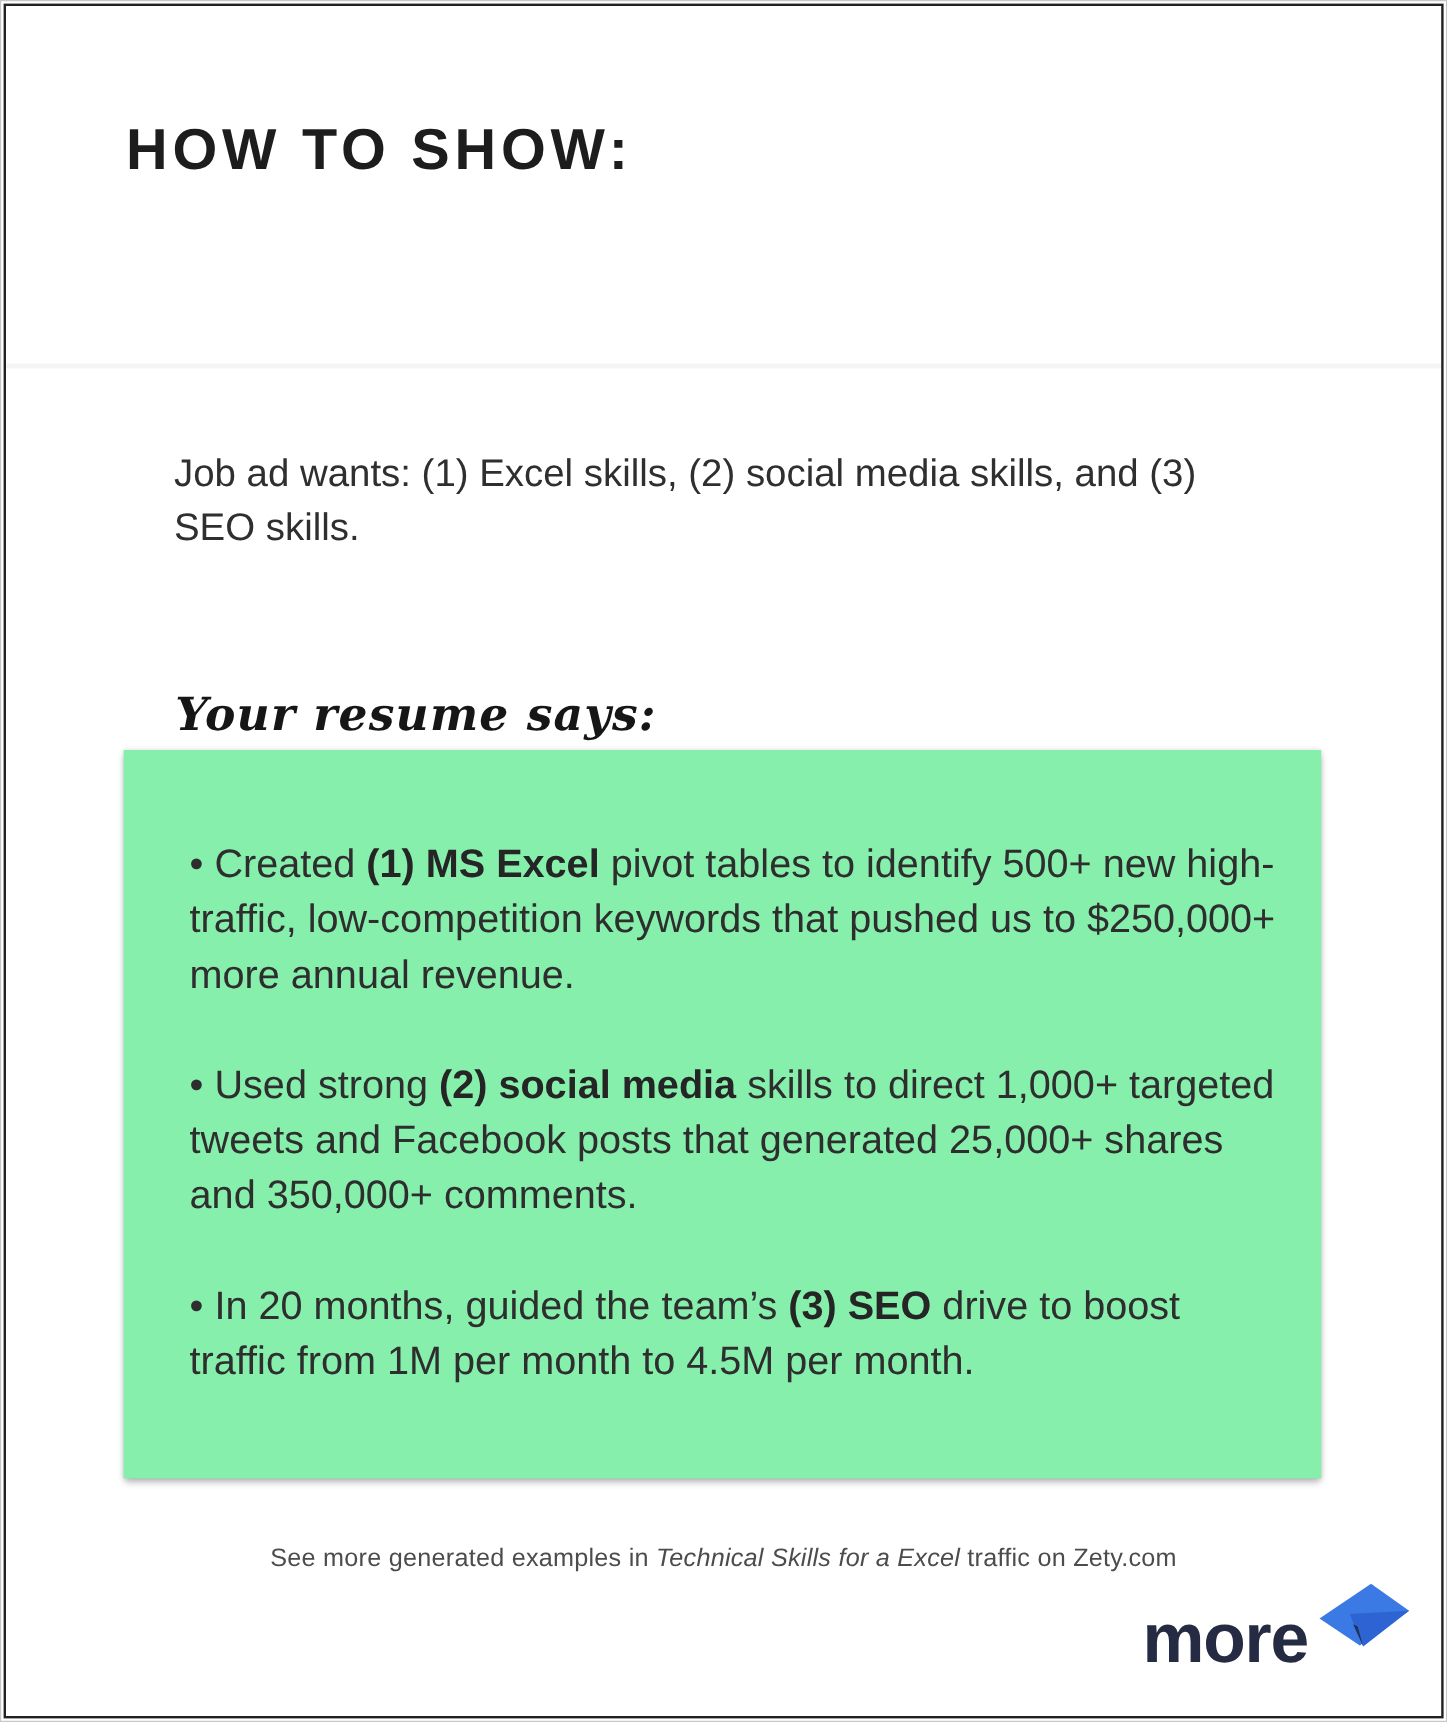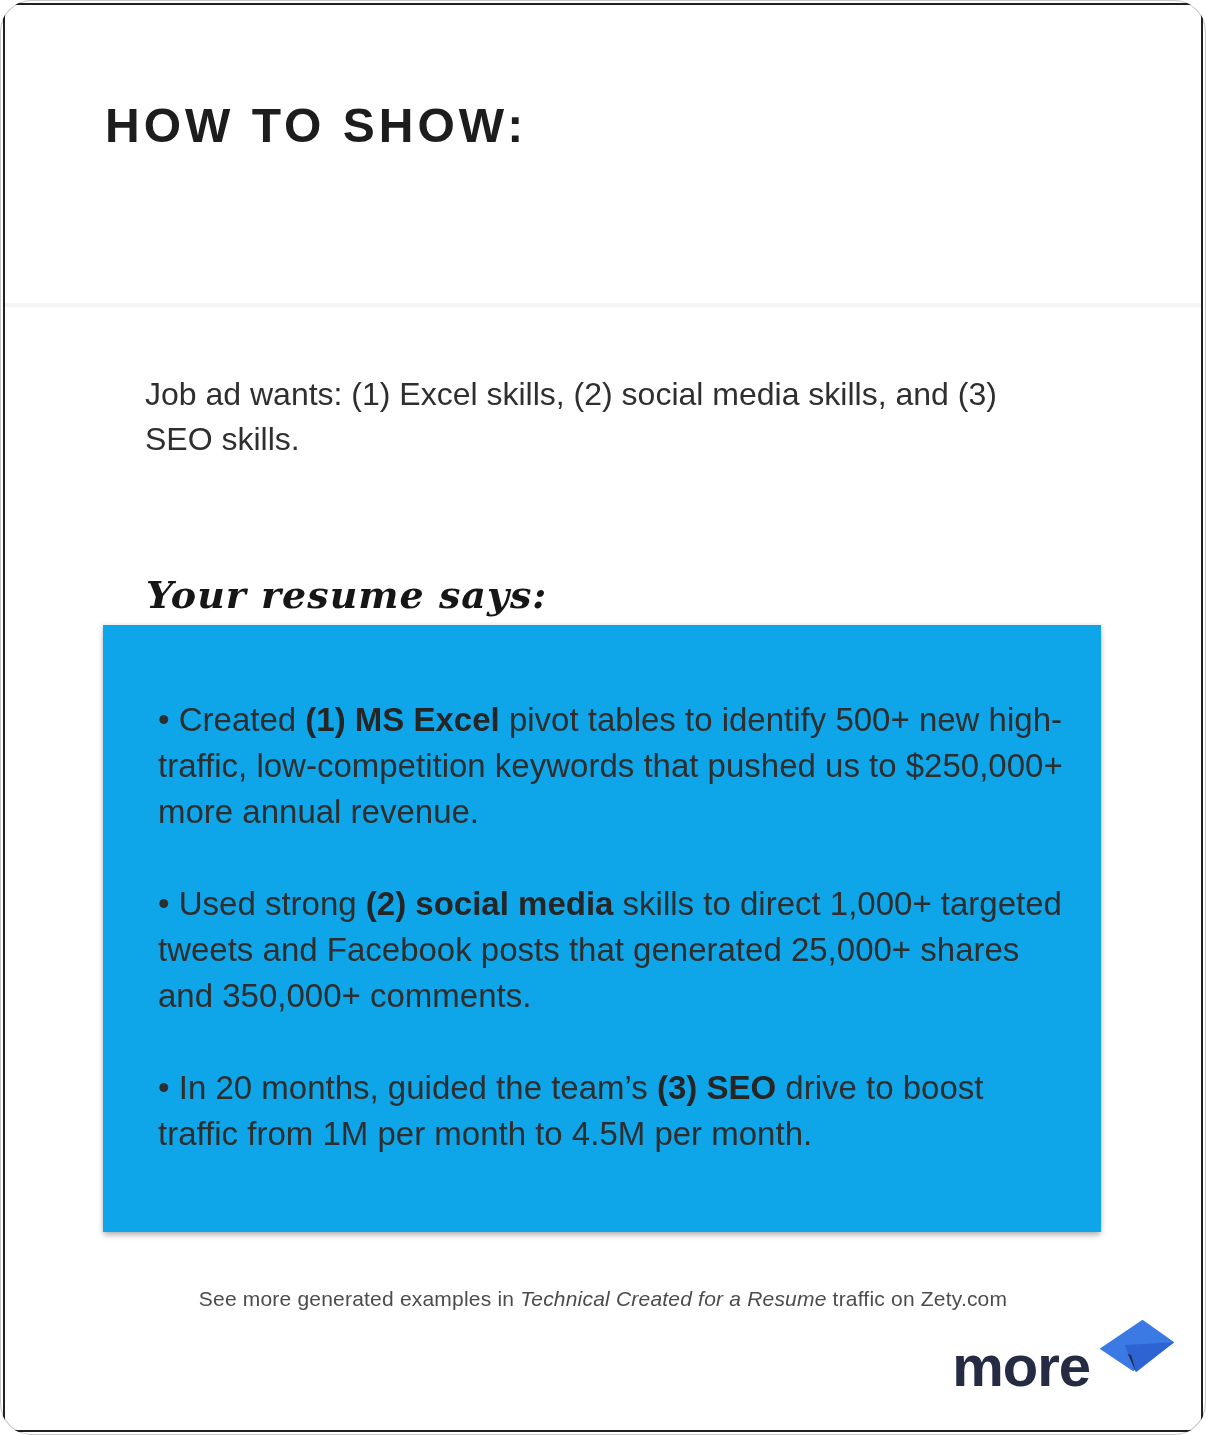--- a/index.html
+++ b/index.html
@@ -15,21 +15,20 @@
   html, body { background: #ffffff; }
   body { font-family: "Liberation Sans", sans-serif; }
 
   .page {
     position: relative;
     width: 1206px;
     height: 1435px;
     background: #ffffff;
     overflow: hidden;
     box-shadow: inset 0 0 0 1px #c7c7c7;
-    border-radius: 32px;
   }
   .frame {
     position: absolute;
     inset: 3px;
     border: 2px solid #212121;
     pointer-events: none;
     z-index: 30;
   }
   .faint-divider {
     position: absolute;
@@ -89,21 +88,21 @@
     z-index: 10;
     letter-spacing: 1px;
   }
 
   .resume-card {
     position: absolute;
     left: 103px;
     top: 625px;
     width: 998px;
     height: 607px;
-    background: #0ea5e9;
+    background: #86efac;
     box-shadow: 0 0 5px rgba(0,0,0,0.13), 0 4px 6px -1px rgba(0,0,0,0.28);
     z-index: 5;
   }
   .bullets {
     position: absolute;
     left: 55px;
     top: 72px;
     width: 905px;
     font-size: 33px;
     line-height: 46px;
@@ -162,21 +161,21 @@
   <div class="script-heading">Your resume says:</div>
 
   <div class="resume-card">
     <div class="bullets">
       <p><span>• Created </span><span class="seg-b">(1) MS Excel</span><span> pivot tables to identify 500+ new high-traffic, low-competition keywords that pushed us to $250,000+ more annual revenue.</span></p>
       <p><span>• Used strong </span><span class="seg-b">(2) social media</span><span> skills to direct 1,000+ targeted tweets and Facebook posts that generated 25,000+ shares and 350,000+ comments.</span></p>
       <p><span>• In 20 months, guided the team’s </span><span class="seg-b">(3) SEO</span><span> drive to boost traffic from 1M per month to 4.5M per month.</span></p>
     </div>
   </div>
 
-  <p class="footer-note"><span>See more generated examples in </span><span class="seg-i">Technical Created for a Resume</span><span> traffic on Zety.com</span></p>
+  <p class="footer-note"><span>See more generated examples in </span><span class="seg-i">Technical Skills for a Excel</span><span> traffic on Zety.com</span></p>
 
   <div class="logo">
     <span class="logo-text">more</span>
     <svg class="logo-icon" viewBox="0 0 90 62" xmlns="http://www.w3.org/2000/svg" aria-hidden="true">
       <polygon class="face-top" points="6,34 52,3 86,27 42,58"></polygon>
       <polygon class="face-fold" points="33,30 86,27 45,59"></polygon>
       <polygon class="face-sliver" points="36,39 45,59 40,41"></polygon>
     </svg>
   </div>
 </div>

